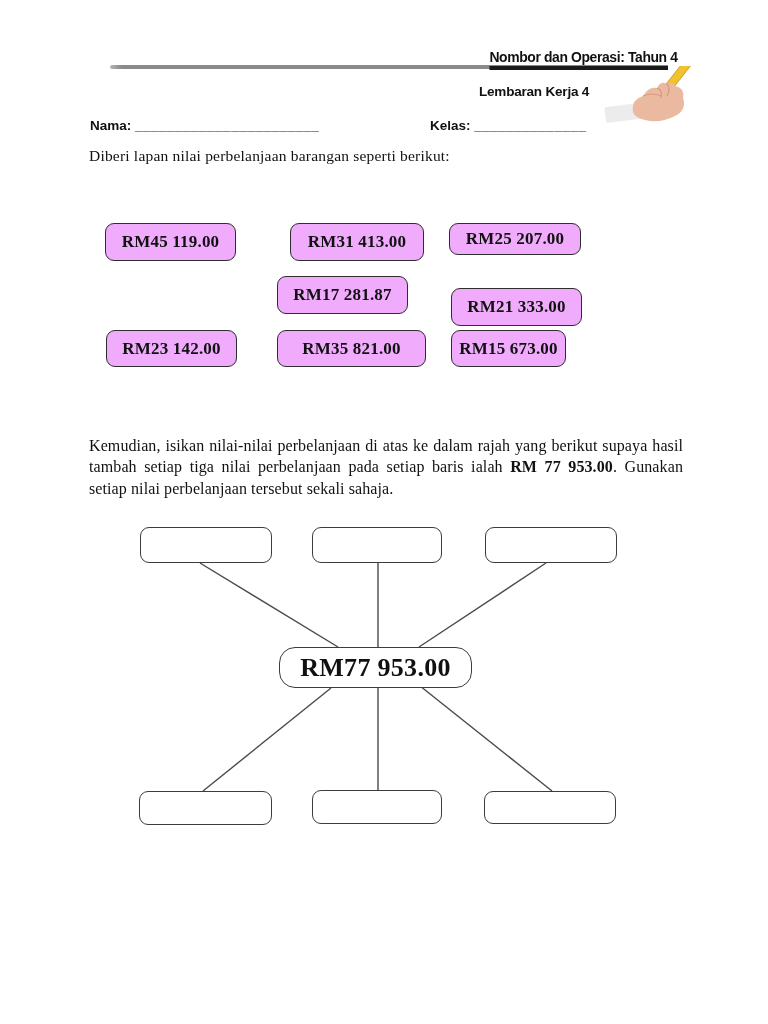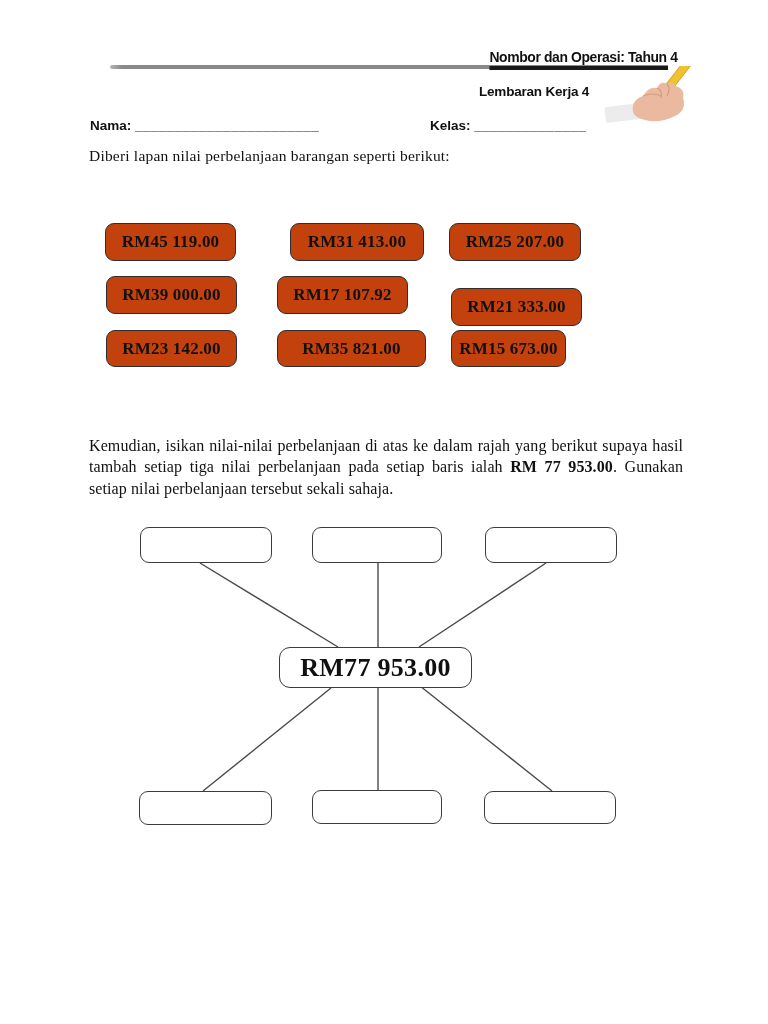--- a/index.html
+++ b/index.html
@@ -71,21 +71,21 @@
     position: absolute;
     border: 1.6px solid #2e2e2e;
     border-radius: 9px;
     display: flex;
     align-items: center;
     justify-content: center;
     font-family: "Liberation Serif", "DejaVu Serif", serif;
     font-weight: 700;
     font-size: 17px;
     letter-spacing: 0.2px;
-    background: #c2410c;
+    background: #f0abfc;
   }
   
   .instruction {
     position: absolute;
     top: 435px;
     left: 89px;
     width: 594px;
     font-size: 16px;
     line-height: 1.33;
     text-align: justify;
@@ -101,21 +101,21 @@
   }
   .diagram-box {
     position: absolute;
     border: 1.5px solid #3c3c3c;
     border-radius: 9px;
     background: #fff;
   }
   .center-box {
     position: absolute;
     border: 1.5px solid #3c3c3c;
-    border-radius: 11px;
+    border-radius: 16px;
     background: #fff;
     display: flex;
     align-items: center;
     justify-content: center;
     font-family: "Liberation Serif", "DejaVu Serif", serif;
     font-weight: 700;
     font-size: 26px;
     letter-spacing: 0.3px;
   }
 </style>
@@ -148,23 +148,22 @@
     <div class="class-field">
       <span>Kelas:</span>
       <span class="blank-line">______________</span>
     </div>
   </div>
 
   <div class="intro-text serif">Diberi lapan nilai perbelanjaan barangan seperti berikut:</div>
 
   <div class="value-box" style="left:105px; top:223px; width:131px; height:38px;">RM45 119.00</div>
   <div class="value-box" style="left:290px; top:223px; width:134px; height:38px;">RM31 413.00</div>
-  <div class="value-box" style="left:449px; top:223px; width:132px; height:38px;">RM25 207.00</div>
-  <div class="value-box" style="left:106px; top:276px; width:131px; height:38px;">RM39 000.00</div>
-  <div class="value-box" style="left:277px; top:276px; width:131px; height:38px;">RM17 107.92</div>
+  <div class="value-box" style="left:449px; top:223px; width:132px; height:32px;">RM25 207.00</div>
+  <div class="value-box" style="left:277px; top:276px; width:131px; height:38px;">RM17 281.87</div>
   <div class="value-box" style="left:451px; top:288px; width:131px; height:38px;">RM21 333.00</div>
   <div class="value-box" style="left:106px; top:330px; width:131px; height:37px;">RM23 142.00</div>
   <div class="value-box" style="left:277px; top:330px; width:149px; height:37px;">RM35 821.00</div>
   <div class="value-box" style="left:451px; top:330px; width:115px; height:37px;">RM15 673.00</div>
 
   <div class="instruction serif"><span>Kemudian, isikan nilai-nilai perbelanjaan di atas ke dalam rajah yang berikut supaya hasil tambah setiap tiga nilai perbelanjaan pada setiap baris ialah </span><b>RM 77 953.00</b><span>. Gunakan setiap nilai perbelanjaan tersebut sekali sahaja.</span></div>
 
   <svg class="connector-svg" viewBox="0 0 768 1024">
     <g stroke="#4a4a4a" stroke-width="1.4" fill="none">
       <line x1="200" y1="563" x2="338" y2="647"></line>

